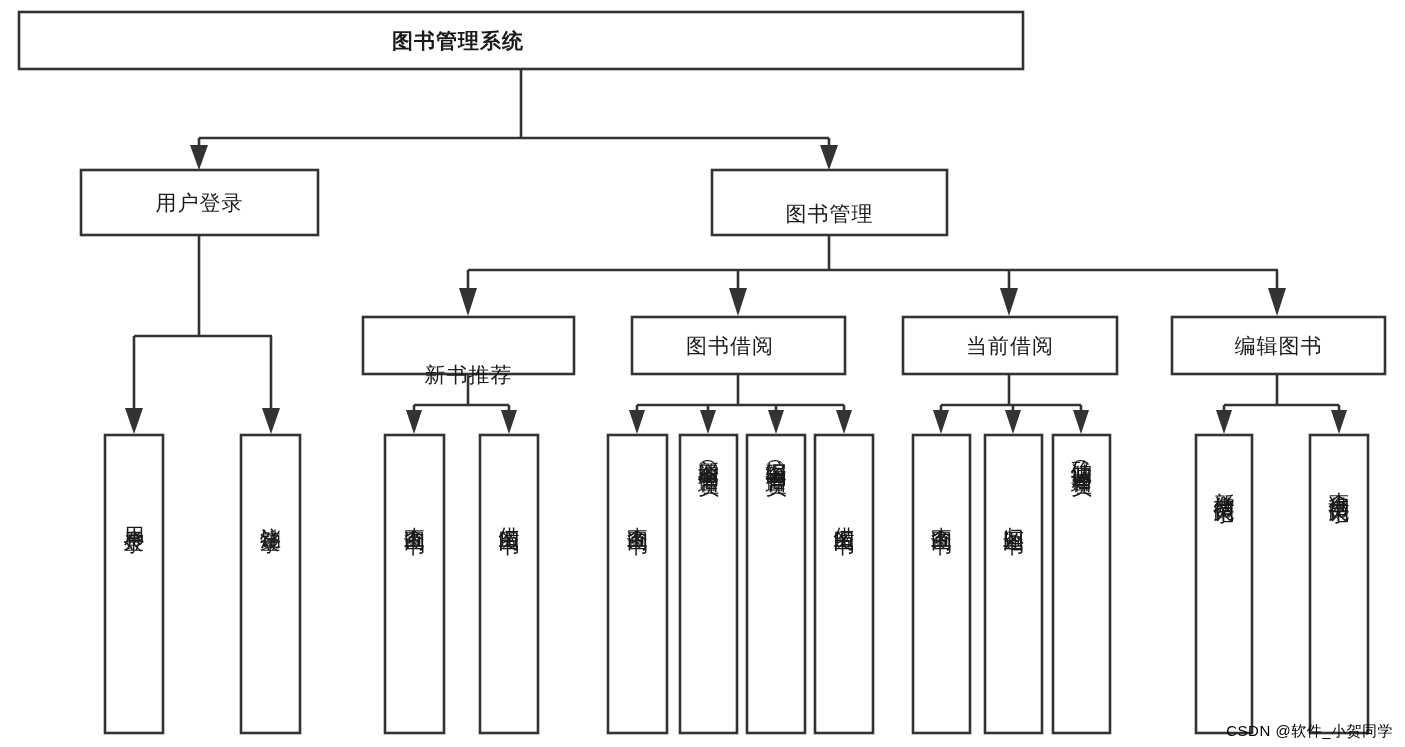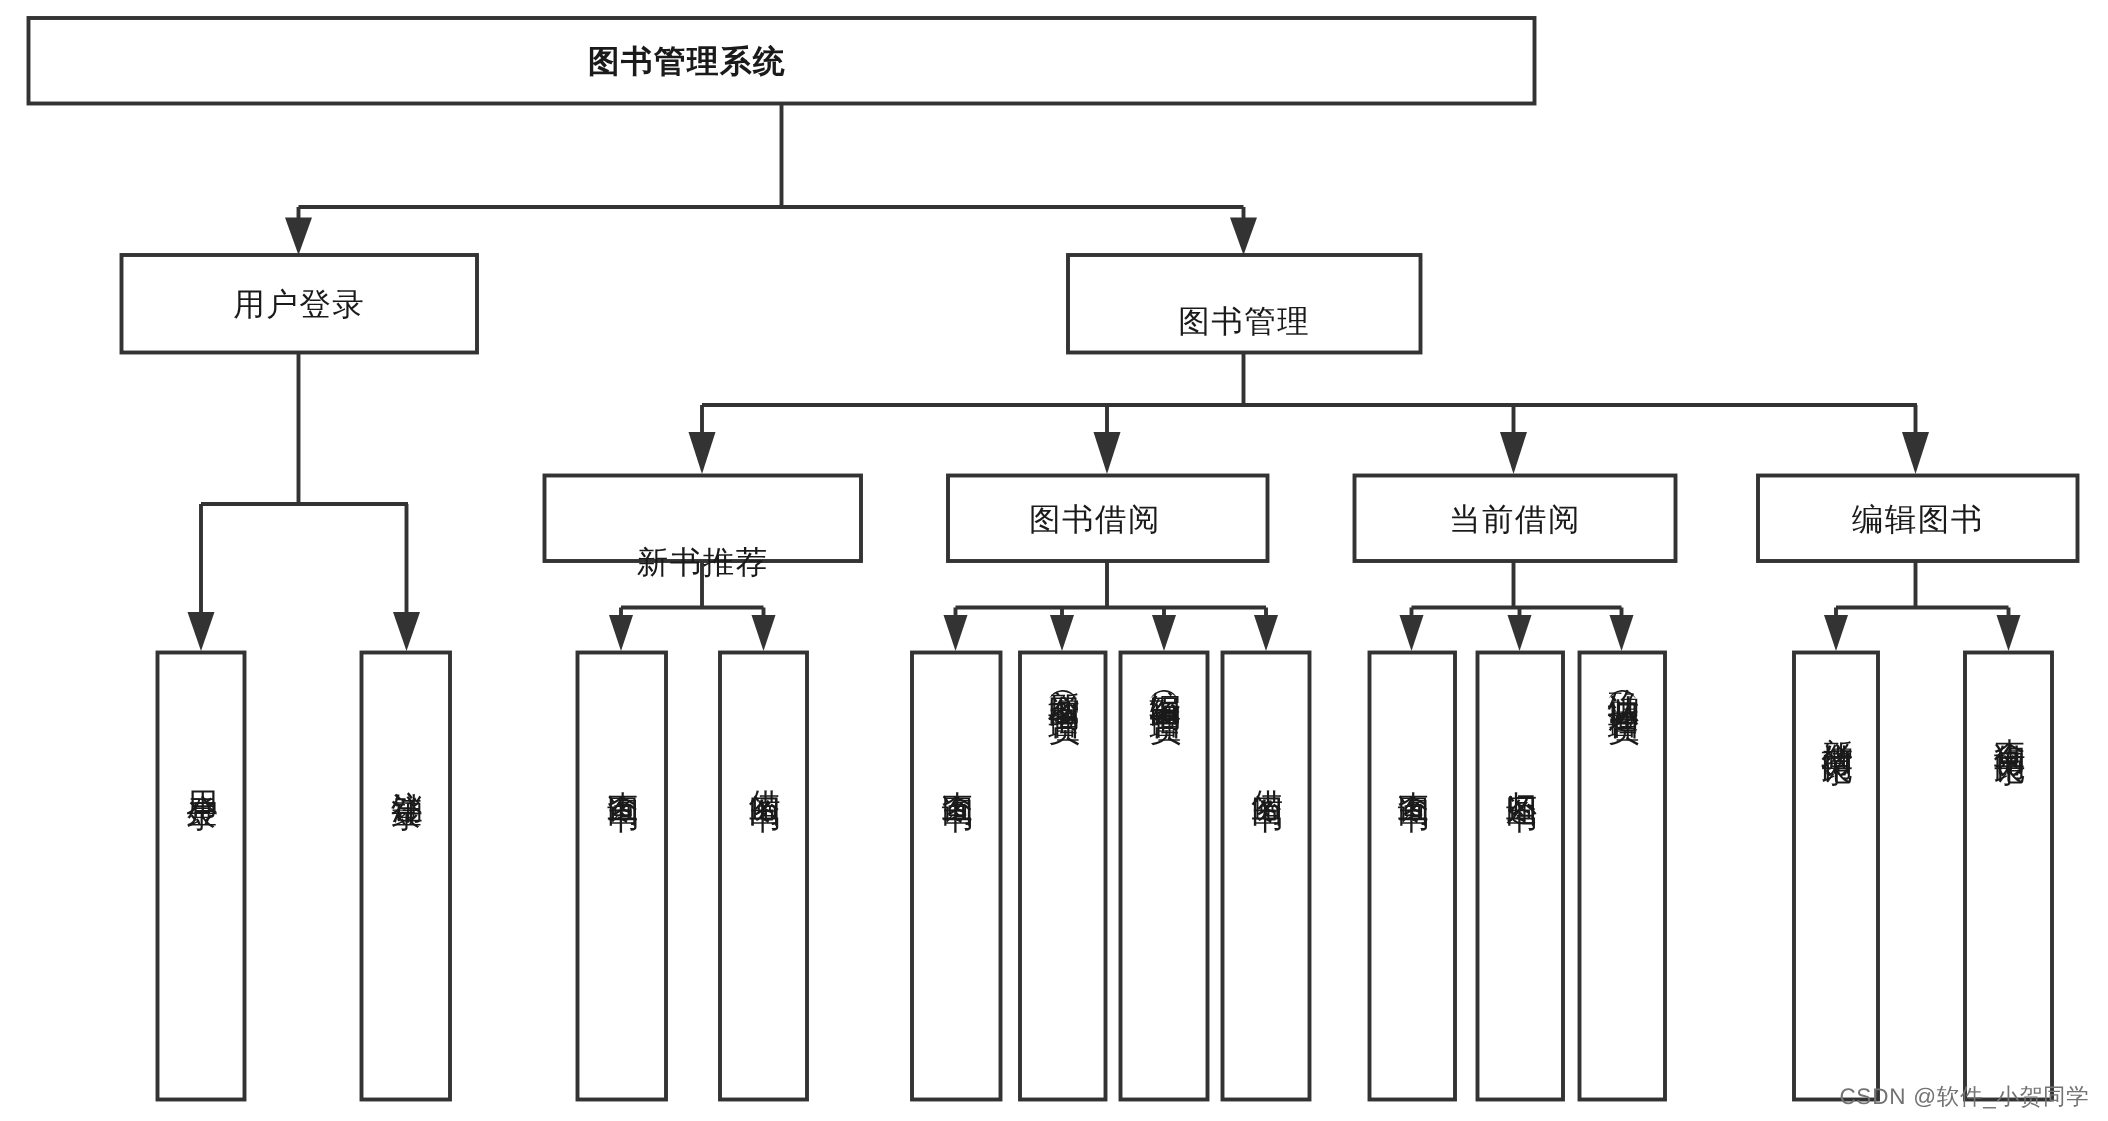--- a/index.html
+++ b/index.html
@@ -73,21 +73,21 @@
     color: #1a1a1a;
     letter-spacing: 1px;
     font-family: "Liberation Sans", "DejaVu Sans", sans-serif;
     white-space: nowrap;
   }
   #watermark {
     position: absolute;
     right: 12px;
     bottom: 6px;
     font-size: 15px;
-    color: #737373;
+    color: #000000;
     letter-spacing: 0.5px;
     font-family: "Liberation Sans", "DejaVu Sans", sans-serif;
     white-space: nowrap;
     pointer-events: none;
   }
 </style>
 </head>
 <body>
 
 <div id="diagram-root">

